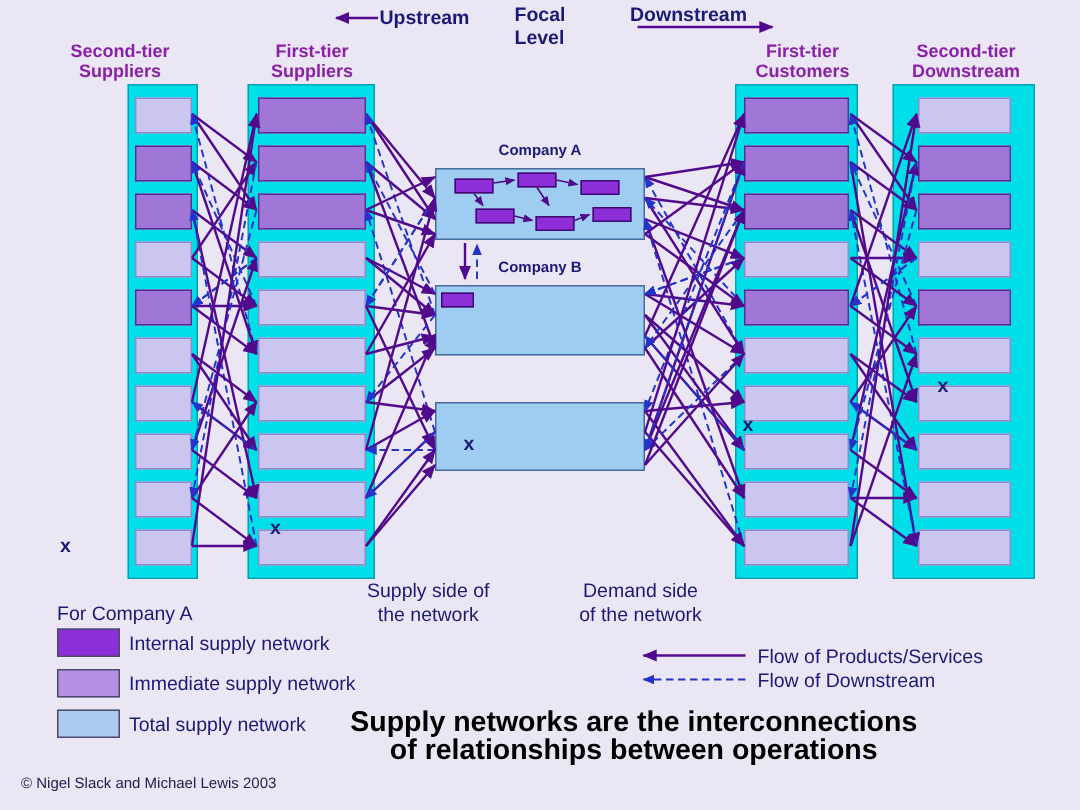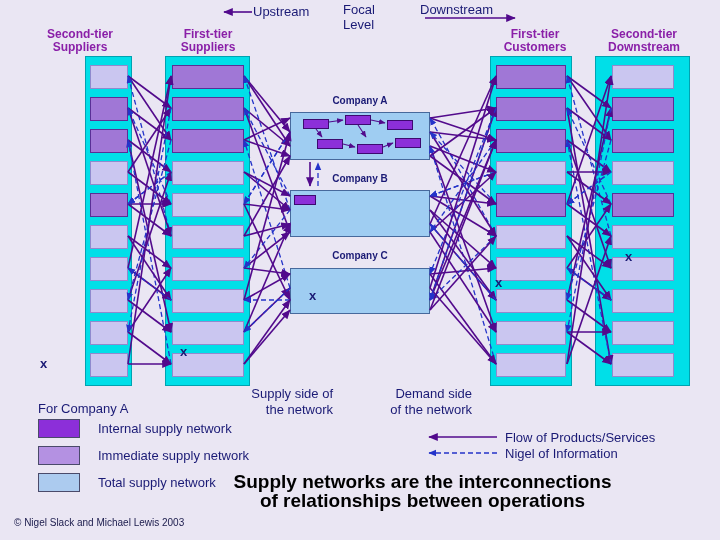--- a/index.html
+++ b/index.html
@@ -7,21 +7,21 @@
   body{font-family:"Liberation Sans",sans-serif;background:#fff}
   .stage{position:relative;width:720px;height:540px;background:var(--page-bg);overflow:hidden}
 
   #overlay{position:absolute;left:0;top:0;width:720px;height:540px;z-index:5;pointer-events:none}
   line.product{stroke:var(--product-flow);stroke-width:1.6;marker-end:url(#mp)}
   line.info{stroke:var(--info-flow);stroke-width:1.3;stroke-dasharray:5 3;marker-end:url(#mi)}
   line.mini{stroke:var(--product-flow);stroke-width:1.1;marker-end:url(#mp)}
   #mp path{fill:var(--product-flow)}
   #mi path{fill:var(--info-flow)}
 
-  .toplabel{position:absolute;color:var(--text-navy);font-weight:normal;font-size:13px;z-index:6;line-height:15px}
+  .toplabel{position:absolute;color:var(--text-navy);font-weight:bold;font-size:13px;z-index:6;line-height:15px}
   #upstream{left:253px;top:4px}
   #focal{left:343px;top:2px;width:46px}
   #downstream{left:420px;top:2px}
 
   .collabel{position:absolute;top:28px;color:var(--heading-purple);font-weight:bold;font-size:12px;line-height:13px;text-align:center;z-index:6}
   #cl1{left:30px;width:100px}
   #cl2{left:168px;width:80px}
   #cl3{left:494px;width:82px}
   #cl4{left:599px;width:90px}
 
@@ -44,26 +44,26 @@
   #compC{top:268px;height:46px}
   .complabel{position:absolute;left:290px;width:140px;text-align:center;color:var(--text-navy);font-weight:bold;font-size:10px;z-index:6}
   #clA{top:95px}
   #clB{top:173px}
   #clC{top:250px}
   .mini{position:absolute;width:26px;height:10px;background:var(--swatch-internal);border:1px solid #3d0a70}
   .mini.small{width:22px}
 
   .xmark{position:absolute;color:var(--text-navy);font-weight:bold;font-size:13px;z-index:6}
 
-  .sidetext{position:absolute;top:386px;color:var(--text-navy);font-size:13px;line-height:16px;text-align:right;z-index:6}
+  .sidetext{position:absolute;top:386px;color:var(--text-navy);font-size:13px;line-height:16px;text-align:center;z-index:6}
   #supplySide{left:238px;width:95px}
   #demandSide{left:382px;width:90px}
 
   #forCompanyA{position:absolute;left:38px;top:401px;font-size:13px;color:var(--text-navy);z-index:6}
-  .legendrow{position:absolute;left:38px;display:flex;align-items:center;gap:18px;z-index:6}
+  .legendrow{position:absolute;left:38px;display:flex;align-items:center;gap:6px;z-index:6}
   .lr1{top:419px}.lr2{top:446px}.lr3{top:473px}
   .swatch{width:42px;height:19px;border:1px solid #4a4a6a}
   .swatch.internal{background:var(--swatch-internal)}
   .swatch.immediate{background:var(--swatch-immediate)}
   .swatch.total{background:var(--swatch-total)}
   .legendrow span{font-size:13px;color:var(--text-navy)}
 
   .flowlabel{position:absolute;left:505px;font-size:13px;color:var(--text-navy);z-index:6}
   #flow1{top:430px}
   #flow2{top:446px}
@@ -283,21 +283,20 @@
     <div class="mini" style="left:26px;top:26px"></div>
     <div class="mini" style="left:66px;top:31px"></div>
     <div class="mini" style="left:104px;top:25px"></div>
   </div>
 
   <div class="complabel" id="clB">Company B</div>
   <div class="company" id="compB">
     <div class="mini small" style="left:3px;top:4px"></div>
   </div>
 
-  <div class="complabel" id="clC">Company C</div>
   <div class="company" id="compC"></div>
 
   <div id="xmarks">
       <span class="xmark" style="left: 625px; top: 249px;">x</span>
       <span class="xmark" style="left: 495px; top: 275px;">x</span>
       <span class="xmark" style="left: 309px; top: 288px;">x</span>
       <span class="xmark" style="left: 180px; top: 344px;">x</span>
       <span class="xmark" style="left: 40px; top: 356px;">x</span>
     </div>
 
@@ -312,18 +311,18 @@
   <div class="legendrow lr2">
     <div class="swatch immediate"></div>
     <span>Immediate supply network</span>
   </div>
   <div class="legendrow lr3">
     <div class="swatch total"></div>
     <span>Total supply network</span>
   </div>
 
   <div class="flowlabel" id="flow1">Flow of Products/Services</div>
-  <div class="flowlabel" id="flow2">Nigel of Information</div>
+  <div class="flowlabel" id="flow2">Flow of Downstream</div>
 
   <div class="caption">Supply networks are the interconnections of relationships between operations</div>
   <div class="copyright">© Nigel Slack and Michael Lewis 2003</div>
 
 </div>
 
 </body></html>

